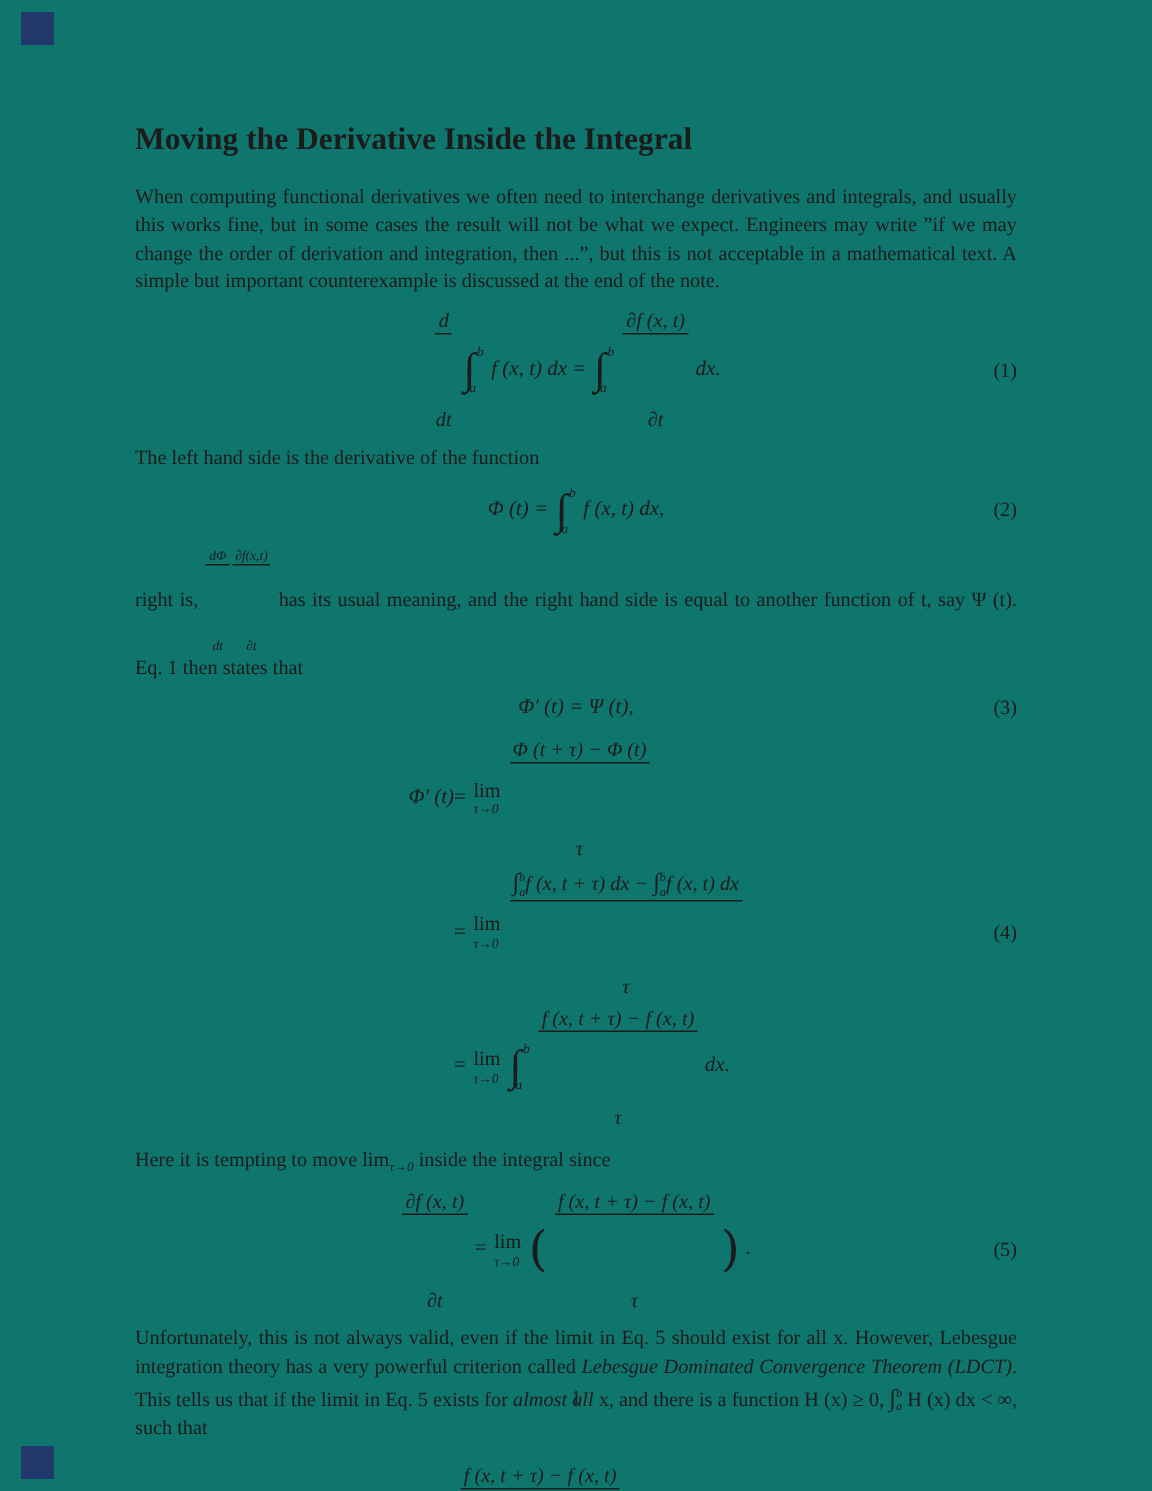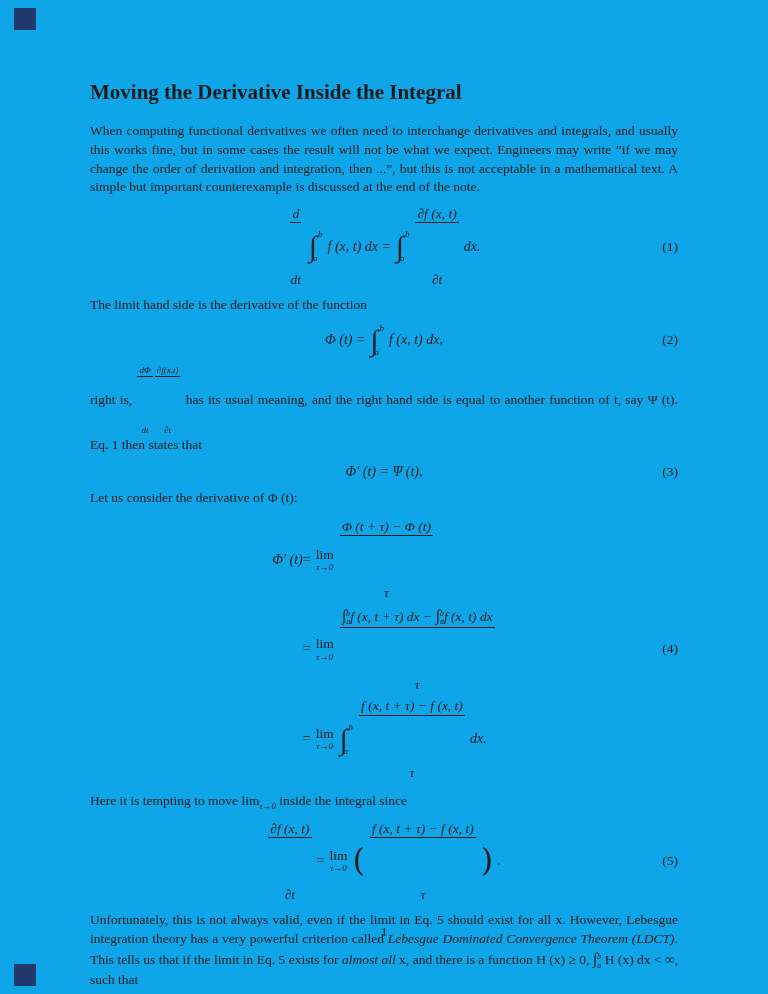--- a/index.html
+++ b/index.html
@@ -1,38 +1,38 @@
 <!DOCTYPE html>
 <html><head>
 <meta charset="utf-8">
 <style>
   * { box-sizing: border-box; }
   html, body { margin: 0; padding: 0; background: #ffffff; }
   .page {
-    position: relative; width: 768px; height: 994px; background: #0ea5e9;
+    position: relative; width: 768px; height: 994px; background: #0f766e;
     color: #1b1b1b; font-family: "Liberation Serif", "DejaVu Serif", serif;
     overflow: hidden;
   }
   .corner-marker { position: absolute; width: 22px; height: 22px; }
   .corner-marker.top { left: 14px; top: 8px; }
   .corner-marker.bottom { left: 14px; top: 964px; }
   .content { position: absolute; left: 90px; top: 0; width: 588px; }
   .title { font-size: 21px; font-weight: bold; margin: 80px 0 0 0; }
   p.body { font-size: 13.5px; line-height: 1.39; margin: 8px 0 0 0; }
   .just { text-align: justify; }
   .equation { position: relative; display: flex; justify-content: center; align-items: center; margin: 9px 0; font-size: 14px; }
   .eqnum { position: absolute; right: 0; top: 50%; transform: translateY(-50%); font-size: 13.5px; font-style: normal; }
   .math { font-style: italic; }
   .rm { font-style: normal; }
   .mrow { display: inline-flex; align-items: center; gap: 4px; }
   .frac { display: inline-flex; flex-direction: column; align-items: center; vertical-align: middle; line-height: 1.12; margin: 0 1px; font-size: 13.5px; font-style: normal; }
   .frac .fnum { display: block; padding: 0 2px 1px 2px; border-bottom: 1px solid currentColor; white-space: nowrap; }
   .frac .fden { display: block; padding: 1px 2px 0 2px; white-space: nowrap; margin-top: 48px; }
   .frac.small { font-size: 9px; line-height: 1.05; }
-  .lim { display: inline-flex; flex-direction: column; align-items: center; line-height: 1; font-style: normal; margin: 0 1px; font-size: 13.5px; }
+  .lim { display: inline-flex; flex-direction: column; align-items: flex-start; line-height: 1; font-style: normal; margin: 0 1px; font-size: 13.5px; }
   .lim .lim-sub { font-size: 9px; font-style: italic; margin-top: 2px; }
   .dint { display: inline-flex; align-items: center; margin: 0 1px; font-style: normal; }
   .dint .isym { font-size: 29px; line-height: 1; }
   .dint .ilim { display: inline-flex; flex-direction: column; justify-content: space-between; height: 33px; font-size: 9px; line-height: 1; font-style: italic; }
   .dint .ilim .isup { margin-left: 1px; }
   .dint .ilim .isub { margin-left: -4px; }
   .sint { font-style: normal; white-space: nowrap; }
   .sint .isym-s { font-size: 1.2em; }
   .sint sup { font-size: 0.6em; font-style: italic; }
   .sint sub { font-size: 0.6em; font-style: italic; margin-left: -4px; }
@@ -85,21 +85,21 @@
         </span>
         <span class="frac">
           <span class="fnum math">∂f (x, t)</span>
           <span class="fden math">∂t</span>
         </span>
         <span class="math">dx.</span>
       </span>
       <span class="eqnum">(1)</span>
     </div>
 
-    <p class="body">The limit hand side is the derivative of the function</p>
+    <p class="body">The left hand side is the derivative of the function</p>
 
     <div class="equation">
       <span class="mrow">
         <span class="math">Φ (t) =</span>
         <span class="dint">
           <span class="isym">∫</span>
           <span class="ilim">
             <span class="isup">b</span>
             <span class="isub">a</span>
           </span>
@@ -117,21 +117,20 @@
           <span class="fnum math">∂f(x,t)</span>
           <span class="fden math">∂t</span>
         </span><span> has its usual meaning, and the right hand side is equal to another function of t, say Ψ (t). Eq. 1 then states that</span>
     </p>
 
     <div class="equation">
       <span class="math">Φ′ (t) = Ψ (t),</span>
       <span class="eqnum">(3)</span>
     </div>
 
-    <p class="body">Let us consider the derivative of Φ (t):</p>
 
     <div class="equation">
       <table class="align">
         <tbody>
           <tr>
             <td class="al-l"><span class="math">Φ′ (t)</span></td>
             <td class="al-r">
               <span class="mrow">
                 <span class="rm">=</span>
                 <span class="lim">

